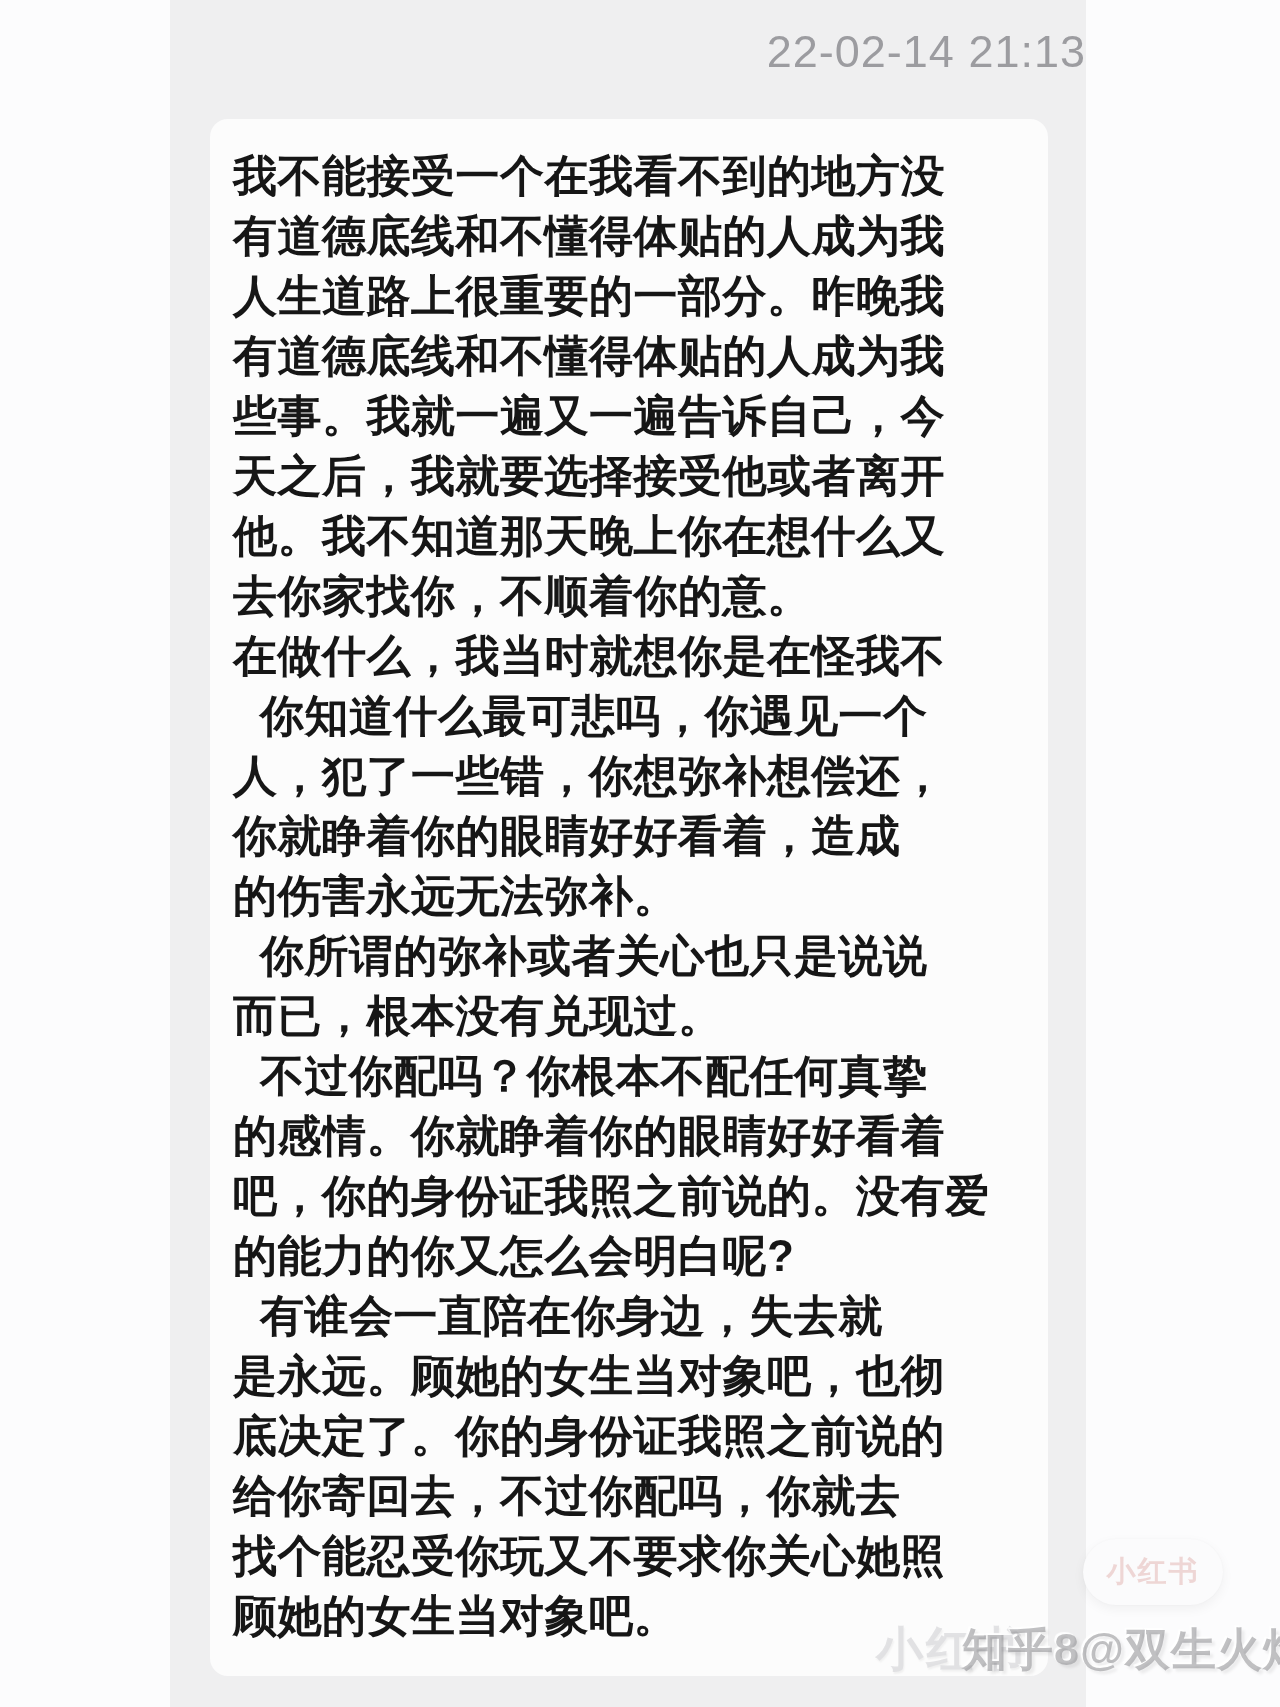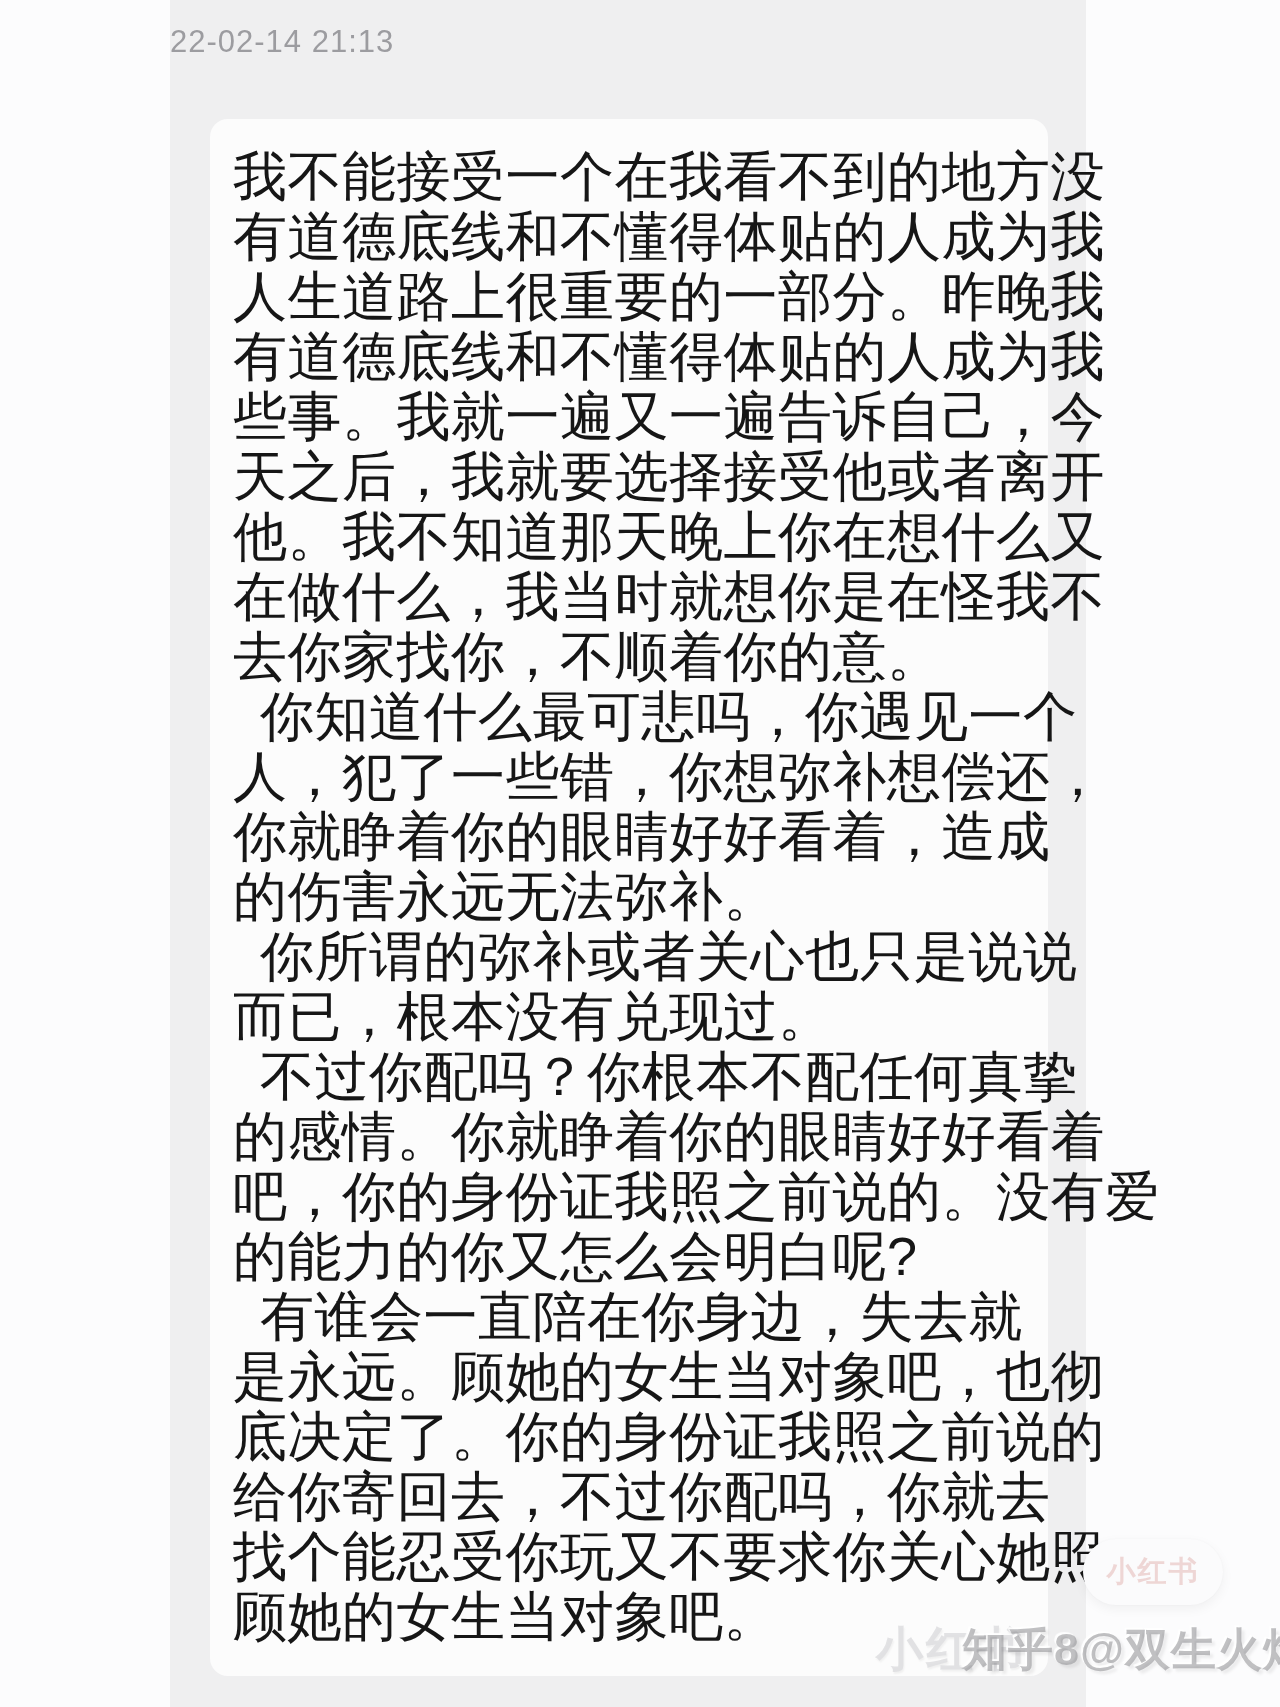--- a/index.html
+++ b/index.html
@@ -16,39 +16,39 @@
   }
   
   .chat-panel {
     position: absolute;
     left: 170px; top: 0;
     width: 916px; height: 1707px;
     background: var(--chat-bg, #efeff0);
   }
   .timestamp {
     position: absolute;
-    top: 22px; left: 170px; width: 916px;
-    text-align: left;
-    font-size: 31px; line-height: 40px;
+    top: 32px; left: 170px; width: 916px;
+    text-align: right;
+    font-size: 45px; line-height: 40px;
     font-weight: 500;
     color: var(--ts-color, #9c9ca0);
     letter-spacing: 1px;
   }
   .bubble {
     position: absolute;
     left: 210px; top: 119px;
     width: 838px; height: 1557px;
     background: var(--bubble-bg, #fcfcfc);
     border-radius: 18px;
     padding: 27px 24px 0 23px;
   }
   .msg-line {
     height: 60px; line-height: 60px;
-    font-size: 54px;
-    font-weight: 400;
+    font-size: 44px;
+    font-weight: 700;
     color: var(--msg-color, #161616);
     white-space: nowrap;
     letter-spacing: 0.5px;
   }
   .msg-line.indent { padding-left: 27px; }
   
   .xhs-pill {
     position: absolute;
     left: 1083px; top: 1539px;
     width: 140px; height: 66px;
@@ -92,22 +92,22 @@
   <div class="timestamp">22-02-14 21:13</div>
 
   <div class="bubble" id="message-bubble">
       <div class="msg-line">我不能接受一个在我看不到的地方没</div>
       <div class="msg-line">有道德底线和不懂得体贴的人成为我</div>
       <div class="msg-line">人生道路上很重要的一部分。昨晚我</div>
       <div class="msg-line">有道德底线和不懂得体贴的人成为我</div>
       <div class="msg-line">些事。我就一遍又一遍告诉自己，今</div>
       <div class="msg-line">天之后，我就要选择接受他或者离开</div>
       <div class="msg-line">他。我不知道那天晚上你在想什么又</div>
+      <div class="msg-line">去你家找你，不顺着你的意。</div>
       <div class="msg-line">在做什么，我当时就想你是在怪我不</div>
-      <div class="msg-line">去你家找你，不顺着你的意。</div>
       <div class="msg-line indent">你知道什么最可悲吗，你遇见一个</div>
       <div class="msg-line">人，犯了一些错，你想弥补想偿还，</div>
       <div class="msg-line">你就睁着你的眼睛好好看着，造成</div>
       <div class="msg-line">的伤害永远无法弥补。</div>
       <div class="msg-line indent">你所谓的弥补或者关心也只是说说</div>
       <div class="msg-line">而已，根本没有兑现过。</div>
       <div class="msg-line indent">不过你配吗？你根本不配任何真挚</div>
       <div class="msg-line">的感情。你就睁着你的眼睛好好看着</div>
       <div class="msg-line">吧，你的身份证我照之前说的。没有爱</div>
       <div class="msg-line">的能力的你又怎么会明白呢?</div>

